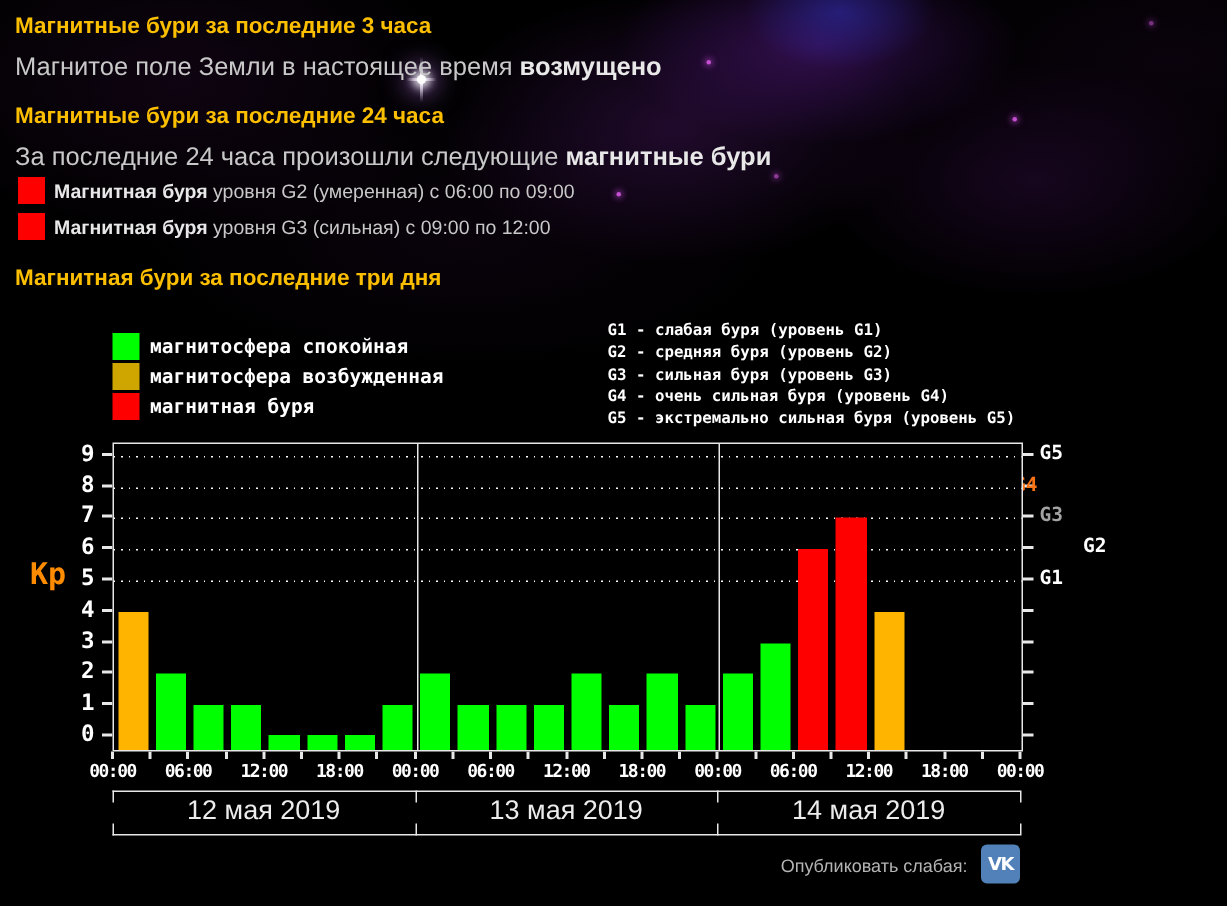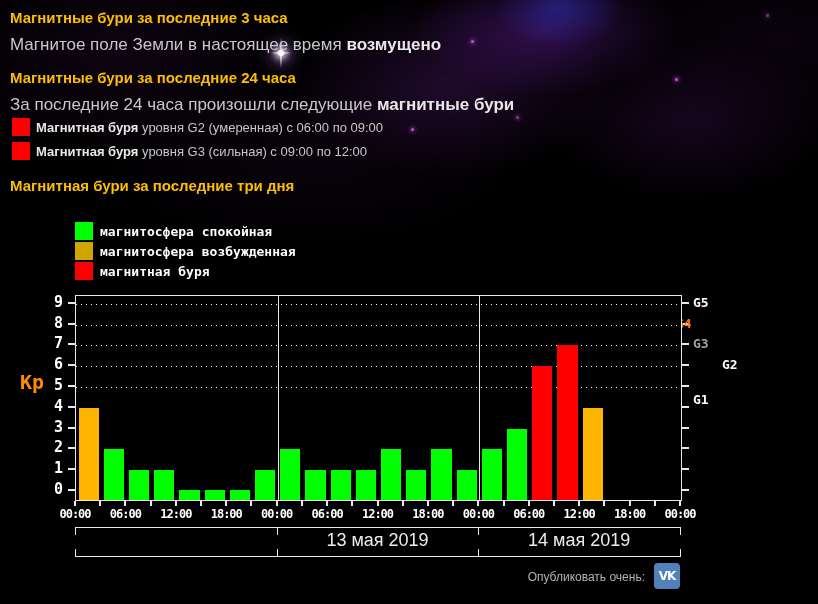--- a/index.html
+++ b/index.html
@@ -91,20 +91,27 @@
     <div class="lg-label">магнитосфера спокойная</div>
   </div>
   <div class="lg-row mono" style="top:242px">
     <div class="lg-swatch" style="background: rgb(207, 166, 0);"></div>
     <div class="lg-label">магнитосфера возбужденная</div>
   </div>
   <div class="lg-row mono" style="top:262px">
     <div class="lg-swatch" style="background: rgb(255, 0, 0);"></div>
     <div class="lg-label">магнитная буря</div>
   </div>
+  <div id="g-legend" class="mono">
+      <div class="g-line">G1 - слабая буря (уровень G1)</div>
+      <div class="g-line">G2 - средняя буря (уровень G2)</div>
+      <div class="g-line">G3 - сильная буря (уровень G3)</div>
+      <div class="g-line">G4 - очень сильная буря (уровень G4)</div>
+      <div class="g-line">G5 - экстремально сильная буря (уровень G5)</div>
+    </div>
 
   <div id="plot">
       <div style="position: absolute; left: 0px; top: 91px; width: 605px; height: 1px; background: repeating-linear-gradient(90deg, rgb(255, 255, 255) 0px, rgb(255, 255, 255) 1px, transparent 1px, transparent 5px); z-index: 1;"></div>
       <div style="position: absolute; left: 0px; top: 70.2px; width: 605px; height: 1px; background: repeating-linear-gradient(90deg, rgb(255, 255, 255) 0px, rgb(255, 255, 255) 1px, transparent 1px, transparent 5px); z-index: 1;"></div>
       <div style="position: absolute; left: 0px; top: 49.4px; width: 605px; height: 1px; background: repeating-linear-gradient(90deg, rgb(255, 255, 255) 0px, rgb(255, 255, 255) 1px, transparent 1px, transparent 5px); z-index: 1;"></div>
       <div style="position: absolute; left: 0px; top: 28.6px; width: 605px; height: 1px; background: repeating-linear-gradient(90deg, rgb(255, 255, 255) 0px, rgb(255, 255, 255) 1px, transparent 1px, transparent 5px); z-index: 1;"></div>
       <div style="position: absolute; left: 0px; top: 7.8px; width: 605px; height: 1px; background: repeating-linear-gradient(90deg, rgb(255, 255, 255) 0px, rgb(255, 255, 255) 1px, transparent 1px, transparent 5px); z-index: 1;"></div>
       <div style="position: absolute; left: 201.667px; top: 0px; width: 1px; height: 204px; background: rgb(232, 232, 232); z-index: 2;"></div>
       <div style="position: absolute; left: 403.333px; top: 0px; width: 1px; height: 204px; background: rgb(232, 232, 232); z-index: 2;"></div>
       <div style="position: absolute; left: 2.5px; bottom: 0px; width: 20.2083px; height: 92.2px; background: rgb(255, 180, 0); z-index: 3;"></div>
@@ -124,21 +131,21 @@
       <div style="position: absolute; left: 355.417px; bottom: 0px; width: 20.2083px; height: 50.6px; background: rgb(0, 255, 0); z-index: 3;"></div>
       <div style="position: absolute; left: 380.625px; bottom: 0px; width: 20.2083px; height: 29.8px; background: rgb(0, 255, 0); z-index: 3;"></div>
       <div style="position: absolute; left: 405.833px; bottom: 0px; width: 20.2083px; height: 50.6px; background: rgb(0, 255, 0); z-index: 3;"></div>
       <div style="position: absolute; left: 431.042px; bottom: 0px; width: 20.2083px; height: 71.4px; background: rgb(0, 255, 0); z-index: 3;"></div>
       <div style="position: absolute; left: 456.25px; bottom: 0px; width: 20.2083px; height: 133.8px; background: rgb(255, 0, 0); z-index: 3;"></div>
       <div style="position: absolute; left: 481.458px; bottom: 0px; width: 20.2083px; height: 154.6px; background: rgb(255, 0, 0); z-index: 3;"></div>
       <div style="position: absolute; left: 506.667px; bottom: 0px; width: 20.2083px; height: 92.2px; background: rgb(255, 180, 0); z-index: 3;"></div>
     </div>
   <div id="kp-label" class="mono">Кр</div>
 
-  <div id="share-label">Опубликовать очень:</div>
+  <div id="share-label">Опубликовать слабая:</div>
   <div id="vk-button">
     <span>VK</span>
   </div>
 <div style="position: absolute; left: 68px; top: 489px; width: 7px; height: 2px; background: rgb(232, 232, 232);"></div>
     <div style="position: absolute; left: 682px; top: 489px; width: 7px; height: 2px; background: rgb(232, 232, 232);"></div>
     <div class="mono" style="position: absolute; left: 31px; top: 480px; width: 32px; text-align: right; font-size: 15px; color: rgb(255, 255, 255);">0</div>
     <div style="position: absolute; left: 68px; top: 468.2px; width: 7px; height: 2px; background: rgb(232, 232, 232);"></div>
     <div style="position: absolute; left: 682px; top: 468.2px; width: 7px; height: 2px; background: rgb(232, 232, 232);"></div>
     <div class="mono" style="position: absolute; left: 31px; top: 459.2px; width: 32px; text-align: right; font-size: 15px; color: rgb(255, 255, 255);">1</div>
     <div style="position: absolute; left: 68px; top: 447.4px; width: 7px; height: 2px; background: rgb(232, 232, 232);"></div>
@@ -158,21 +165,21 @@
     <div class="mono" style="position: absolute; left: 31px; top: 355.2px; width: 32px; text-align: right; font-size: 15px; color: rgb(255, 255, 255);">6</div>
     <div style="position: absolute; left: 68px; top: 343.4px; width: 7px; height: 2px; background: rgb(232, 232, 232);"></div>
     <div style="position: absolute; left: 682px; top: 343.4px; width: 7px; height: 2px; background: rgb(232, 232, 232);"></div>
     <div class="mono" style="position: absolute; left: 31px; top: 334.4px; width: 32px; text-align: right; font-size: 15px; color: rgb(255, 255, 255);">7</div>
     <div style="position: absolute; left: 68px; top: 322.6px; width: 7px; height: 2px; background: rgb(232, 232, 232);"></div>
     <div style="position: absolute; left: 682px; top: 322.6px; width: 7px; height: 2px; background: rgb(232, 232, 232);"></div>
     <div class="mono" style="position: absolute; left: 31px; top: 313.6px; width: 32px; text-align: right; font-size: 15px; color: rgb(255, 255, 255);">8</div>
     <div style="position: absolute; left: 68px; top: 301.8px; width: 7px; height: 2px; background: rgb(232, 232, 232);"></div>
     <div style="position: absolute; left: 682px; top: 301.8px; width: 7px; height: 2px; background: rgb(232, 232, 232);"></div>
     <div class="mono" style="position: absolute; left: 31px; top: 292.8px; width: 32px; text-align: right; font-size: 15px; color: rgb(255, 255, 255);">9</div>
-    <div class="mono" style="position: absolute; left: 693px; top: 392px; font-size: 13px; color: rgb(255, 255, 255);">G1</div>
+    <div class="mono" style="position: absolute; left: 693px; top: 378px; font-size: 13px; color: rgb(255, 255, 255);">G1</div>
     <div class="mono" style="position: absolute; left: 693px; top: 357.2px; font-size: 13px; color: rgb(255, 255, 255); margin-left: 29px;">G2</div>
     <div class="mono" style="position: absolute; left: 693px; top: 336.4px; font-size: 13px; color: #a3a3a3;">G3</div>
     <div class="mono" style="position: absolute; left: 676px; top: 315.6px; font-size: 13px; color: #f97316;">G4</div>
     <div class="mono" style="position: absolute; left: 693px; top: 294.8px; font-size: 13px; color: rgb(255, 255, 255);">G5</div>
     <div style="position: absolute; left: 74px; top: 501px; width: 2px; height: 5px; background: rgb(232, 232, 232);"></div>
     <div style="position: absolute; left: 99.2083px; top: 501px; width: 2px; height: 5px; background: rgb(232, 232, 232);"></div>
     <div style="position: absolute; left: 124.417px; top: 501px; width: 2px; height: 5px; background: rgb(232, 232, 232);"></div>
     <div style="position: absolute; left: 149.625px; top: 501px; width: 2px; height: 5px; background: rgb(232, 232, 232);"></div>
     <div style="position: absolute; left: 174.833px; top: 501px; width: 2px; height: 5px; background: rgb(232, 232, 232);"></div>
     <div style="position: absolute; left: 200.042px; top: 501px; width: 2px; height: 5px; background: rgb(232, 232, 232);"></div>
@@ -211,15 +218,16 @@
     <div style="position: absolute; left: 75px; top: 527px; width: 605px; height: 1px; background: rgb(232, 232, 232);"></div>
     <div style="position: absolute; left: 75px; top: 527px; width: 1px; height: 8px; background: rgb(232, 232, 232);"></div>
     <div style="position: absolute; left: 276.667px; top: 527px; width: 1px; height: 8px; background: rgb(232, 232, 232);"></div>
     <div style="position: absolute; left: 478.333px; top: 527px; width: 1px; height: 8px; background: rgb(232, 232, 232);"></div>
     <div style="position: absolute; left: 680px; top: 527px; width: 1px; height: 8px; background: rgb(232, 232, 232);"></div>
     <div style="position: absolute; left: 75px; top: 556px; width: 605px; height: 1px; background: rgb(232, 232, 232);"></div>
     <div style="position: absolute; left: 75px; top: 549px; width: 1px; height: 8px; background: rgb(232, 232, 232);"></div>
     <div style="position: absolute; left: 276.667px; top: 549px; width: 1px; height: 8px; background: rgb(232, 232, 232);"></div>
     <div style="position: absolute; left: 478.333px; top: 549px; width: 1px; height: 8px; background: rgb(232, 232, 232);"></div>
     <div style="position: absolute; left: 680px; top: 549px; width: 1px; height: 8px; background: rgb(232, 232, 232);"></div>
+    <div style="position: absolute; left: 85.8333px; top: 530px; width: 180px; text-align: center; font-size: 18px; color: rgb(236, 236, 236); font-family: &quot;Liberation Sans&quot;, sans-serif;">12 мая 2019</div>
     <div style="position: absolute; left: 287.5px; top: 530px; width: 180px; text-align: center; font-size: 18px; color: rgb(236, 236, 236); font-family: &quot;Liberation Sans&quot;, sans-serif;">13 мая 2019</div>
     <div style="position: absolute; left: 489.167px; top: 530px; width: 180px; text-align: center; font-size: 18px; color: rgb(236, 236, 236); font-family: &quot;Liberation Sans&quot;, sans-serif;">14 мая 2019</div>
   </div>
 
 </body></html>

